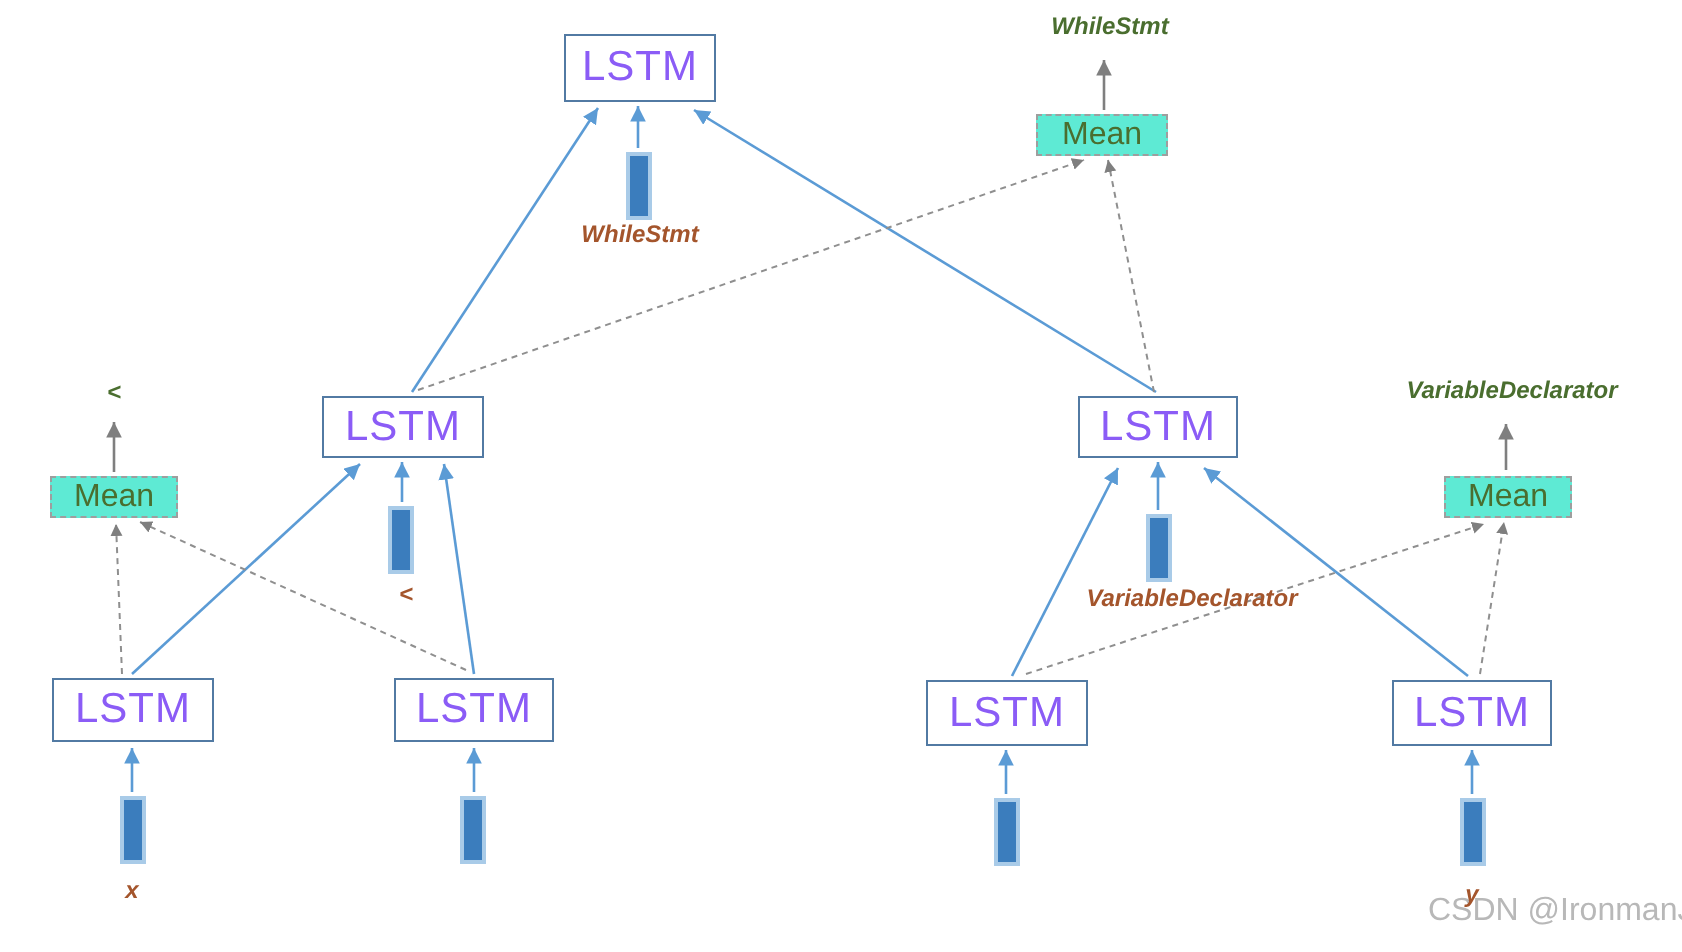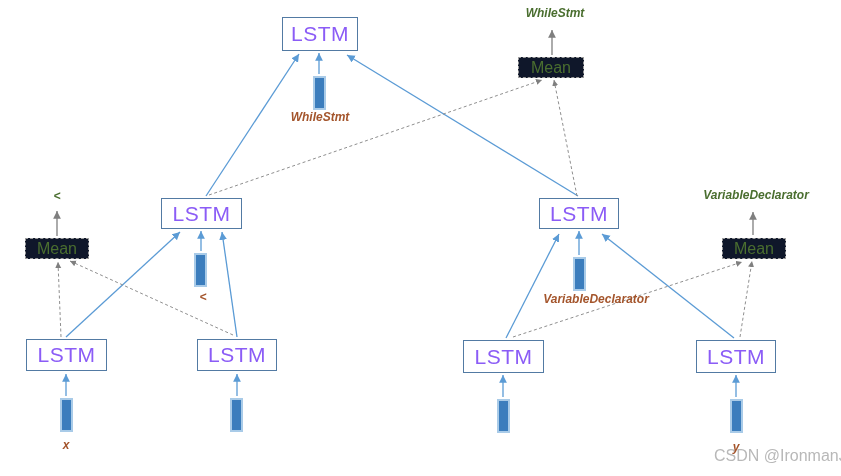--- a/index.html
+++ b/index.html
@@ -14,21 +14,21 @@
   .lstm{
     position:absolute;z-index:2;
     background:#ffffff;
     border:1.6px solid var(--box-border);
     display:flex;align-items:center;justify-content:center;
     font-size:21px;color:#8b5cf6;letter-spacing:.5px;
     box-sizing:border-box;
   }
   .mean{
     position:absolute;z-index:2;
-    background:#0f172a;
+    background:#5eead4;
     border:1.6px dashed var(--mean-border);
     display:flex;align-items:center;justify-content:center;
     font-size:16px;color:var(--green-text);
     box-sizing:border-box;
   }
   .bar{
     position:absolute;z-index:2;
     width:9px;height:30px;
     background:var(--bar-fill);
     border:2px solid var(--bar-border);

